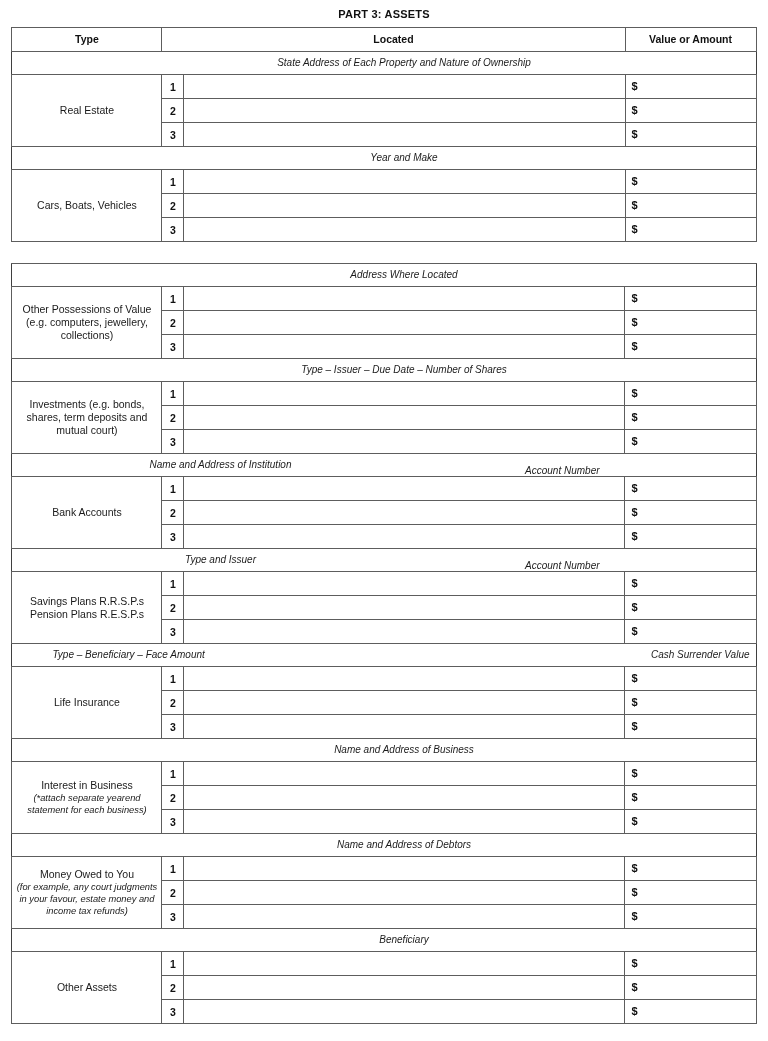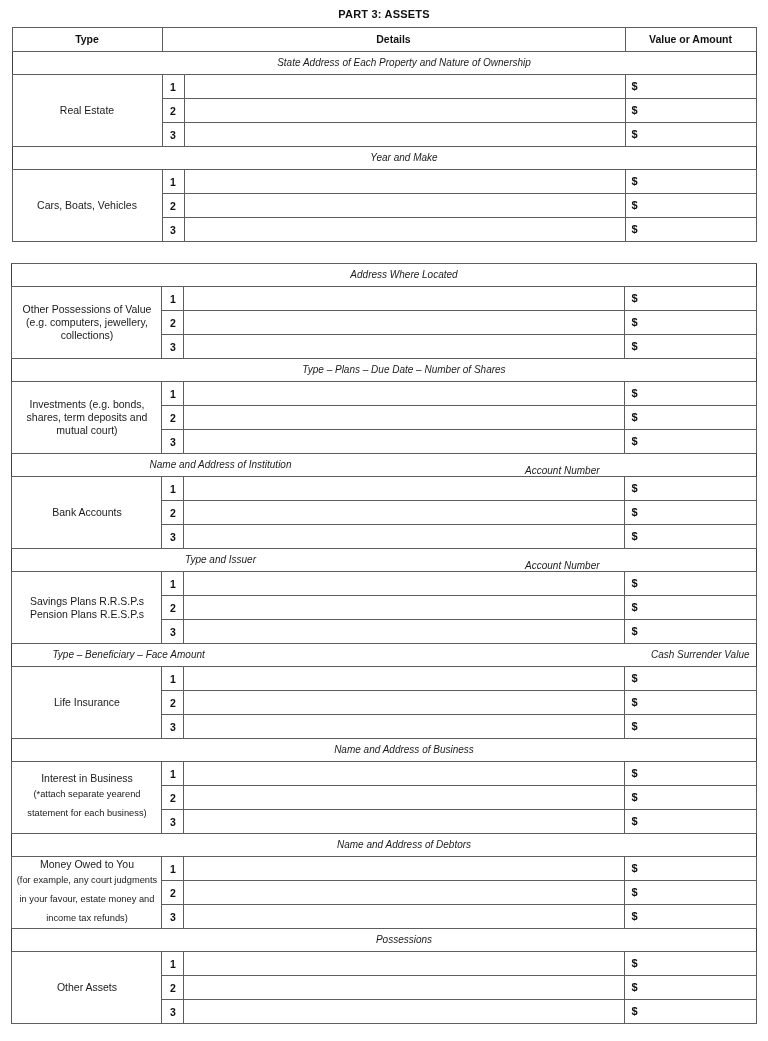--- a/index.html
+++ b/index.html
@@ -112,22 +112,23 @@
   
   .type-cell {
     text-align: center;
     font-size: 10.5px;
     line-height: 13px;
     padding: 2px 3px;
     color: #1a1a1a;
   }
   .type-cell .sub {
     display: block;
+    font-style: italic;
     font-size: 9.3px;
-    line-height: 19px;
+    line-height: 12px;
   }
 
   
   .num-cell {
     text-align: center;
     font-size: 10px;
     font-weight: bold;
     height: 23px;
     color: #111;
     background: #ffffff;
@@ -205,21 +206,21 @@
   <table class="asset-table">
     <colgroup>
       <col class="c-type">
         <col class="c-num">
         <col class="c-detail">
         <col class="c-value">
     </colgroup>
     <tbody>
       <tr>
         <td class="hdr-cell">Type</td>
-        <td class="hdr-cell" colspan="2">Details</td>
+        <td class="hdr-cell" colspan="2">Located</td>
         <td class="hdr-cell">Value or Amount</td>
       </tr>
 
       <tr class="caption-row">
         <td colspan="4">
           <div class="caption">State Address of Each Property and Nature of Ownership</div>
         </td>
       </tr>
       <tr class="row-entry">
         <td class="type-cell" rowspan="3">Real Estate</td>
@@ -317,21 +318,21 @@
         <td class="num-cell">3</td>
         <td class="detail-cell"></td>
         <td class="value-cell">
           <span class="dollar-bg"></span>
           <span class="dollar">$</span>
         </td>
       </tr>
 
       <tr class="caption-row">
         <td colspan="4">
-          <div class="caption">Type – Plans – Due Date – Number of Shares</div>
+          <div class="caption">Type – Issuer – Due Date – Number of Shares</div>
         </td>
       </tr>
       <tr class="row-entry">
         <td class="type-cell" rowspan="3">Investments (e.g. bonds, shares, term deposits and mutual court)</td>
         <td class="num-cell">1</td>
         <td class="detail-cell"></td>
         <td class="value-cell">
           <span class="dollar-bg"></span>
           <span class="dollar">$</span>
         </td>
@@ -542,21 +543,21 @@
         <td class="num-cell">3</td>
         <td class="detail-cell"></td>
         <td class="value-cell">
           <span class="dollar-bg"></span>
           <span class="dollar">$</span>
         </td>
       </tr>
 
       <tr class="caption-row">
         <td colspan="4">
-          <div class="caption">Possessions</div>
+          <div class="caption">Beneficiary</div>
         </td>
       </tr>
       <tr class="row-entry">
         <td class="type-cell" rowspan="3">Other Assets</td>
         <td class="num-cell">1</td>
         <td class="detail-cell"></td>
         <td class="value-cell">
           <span class="dollar-bg"></span>
           <span class="dollar">$</span>
         </td>

